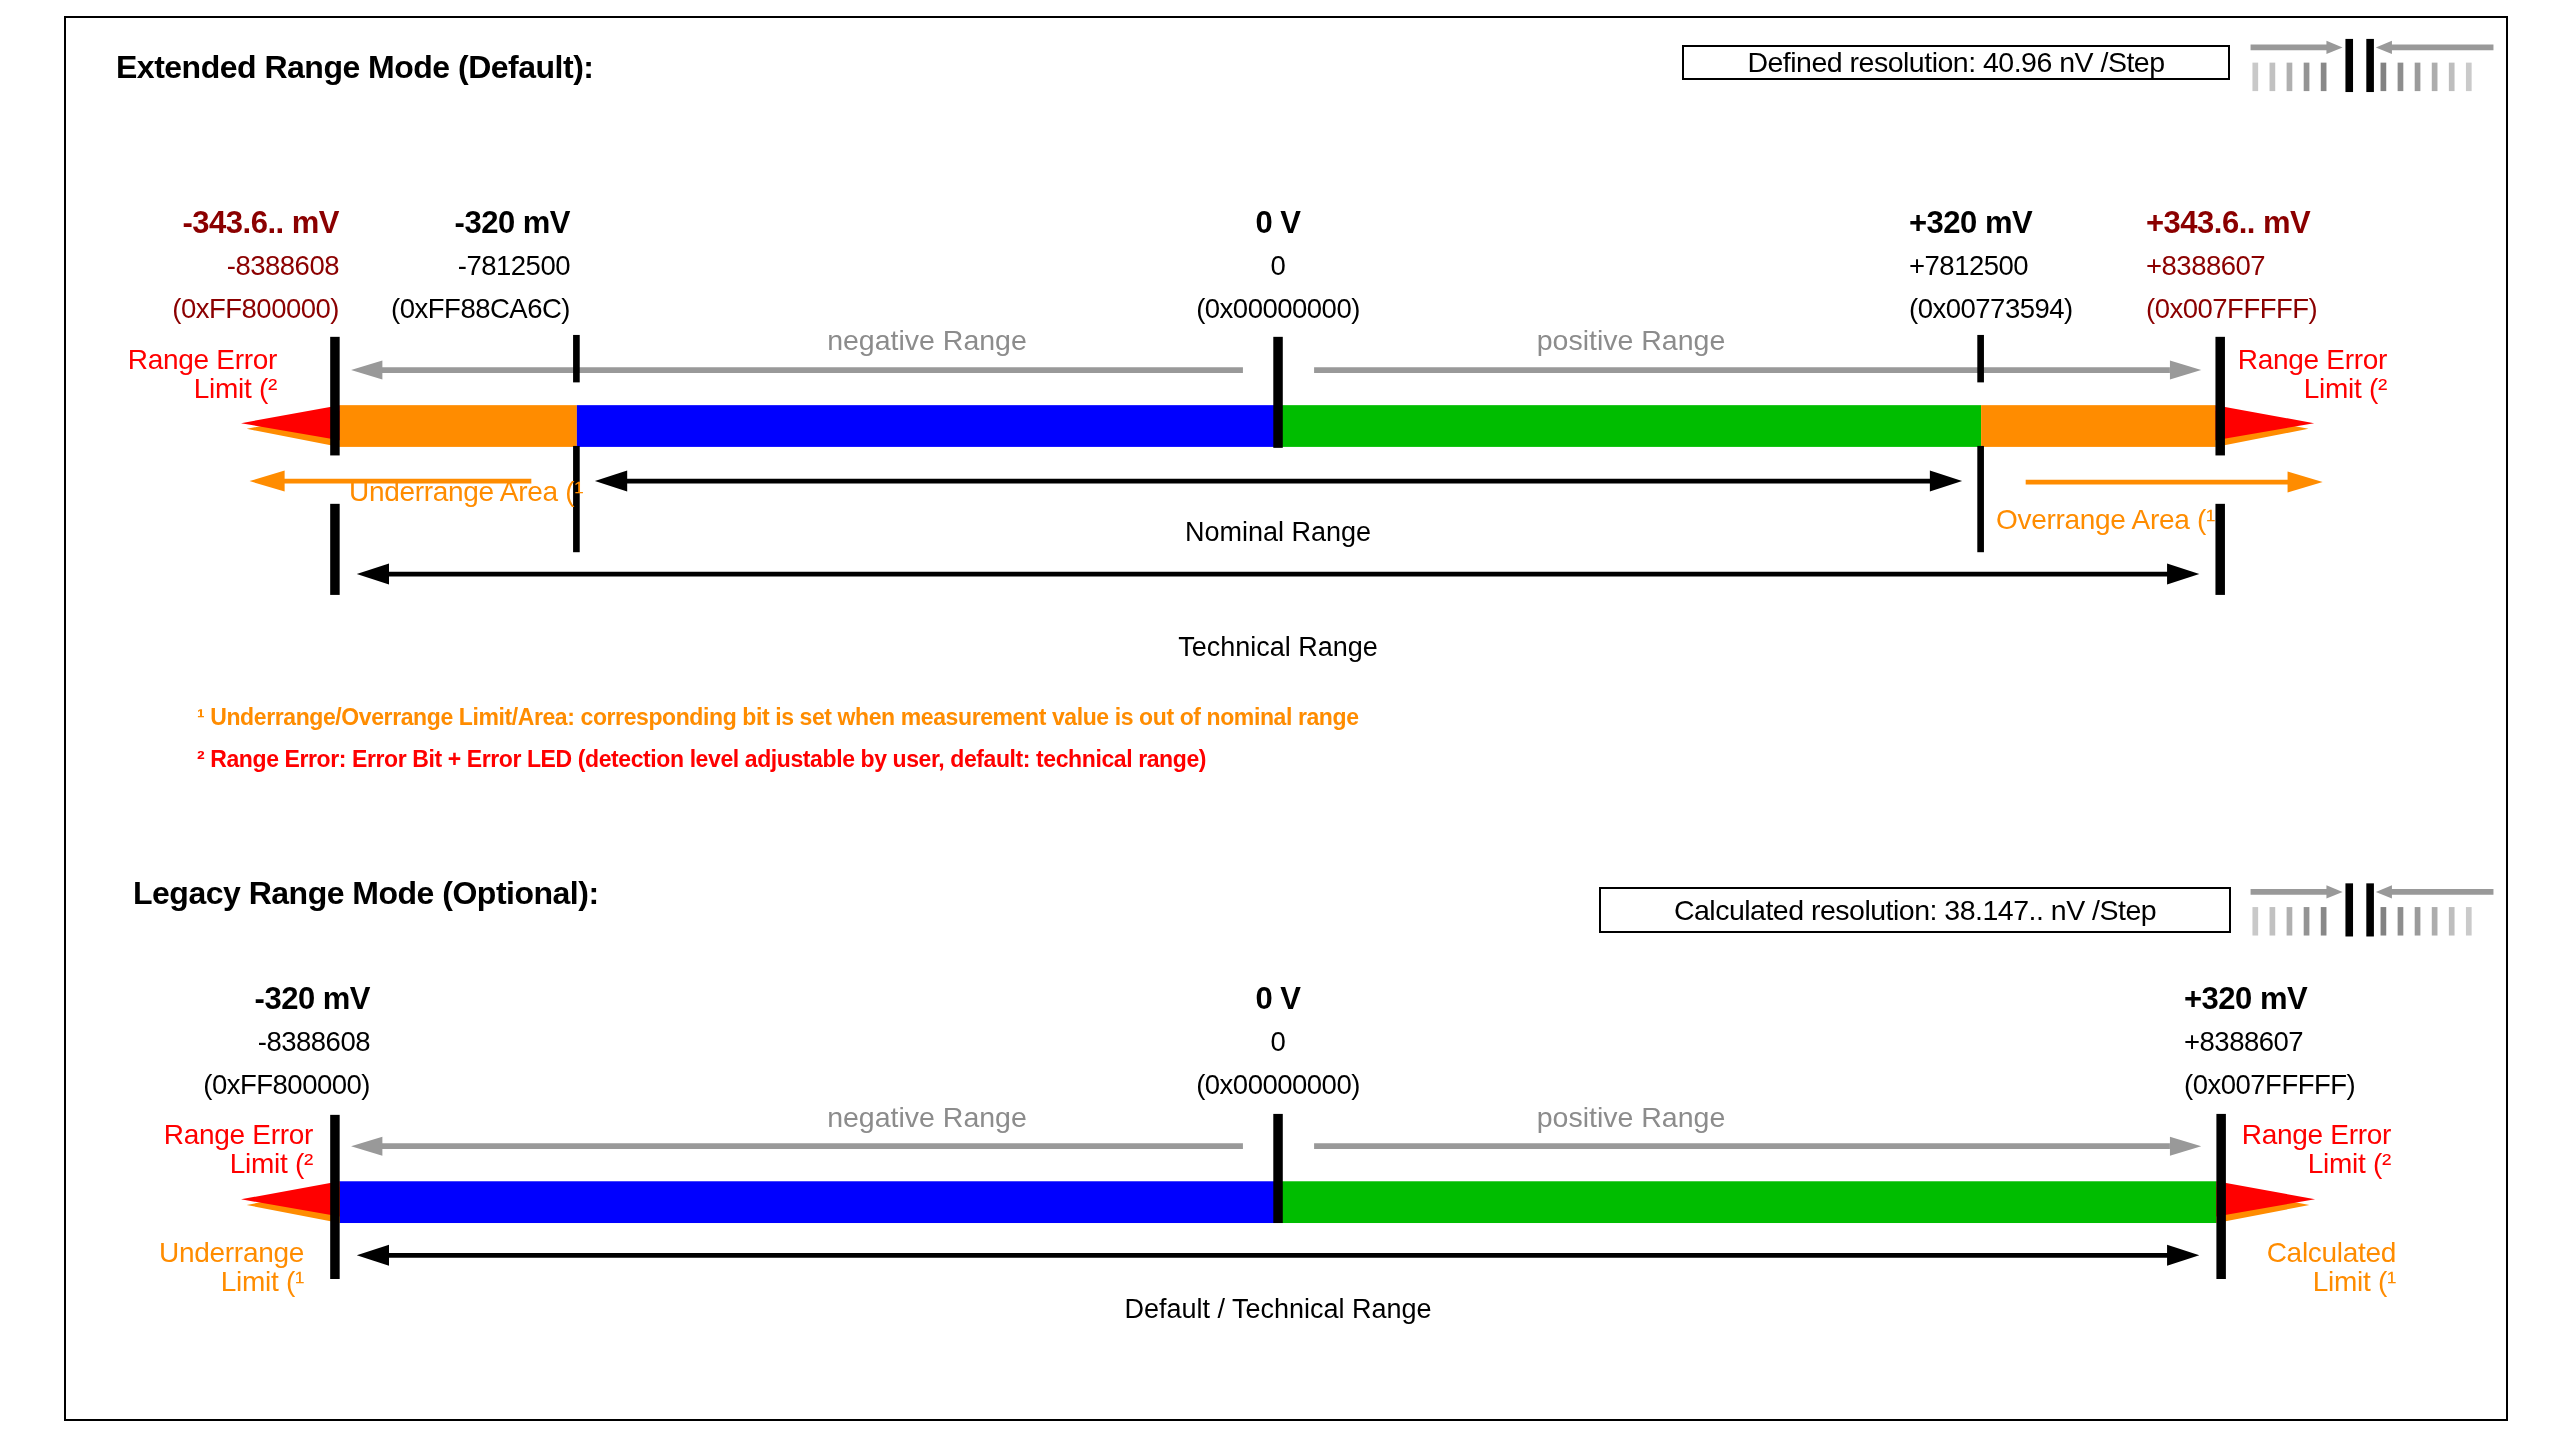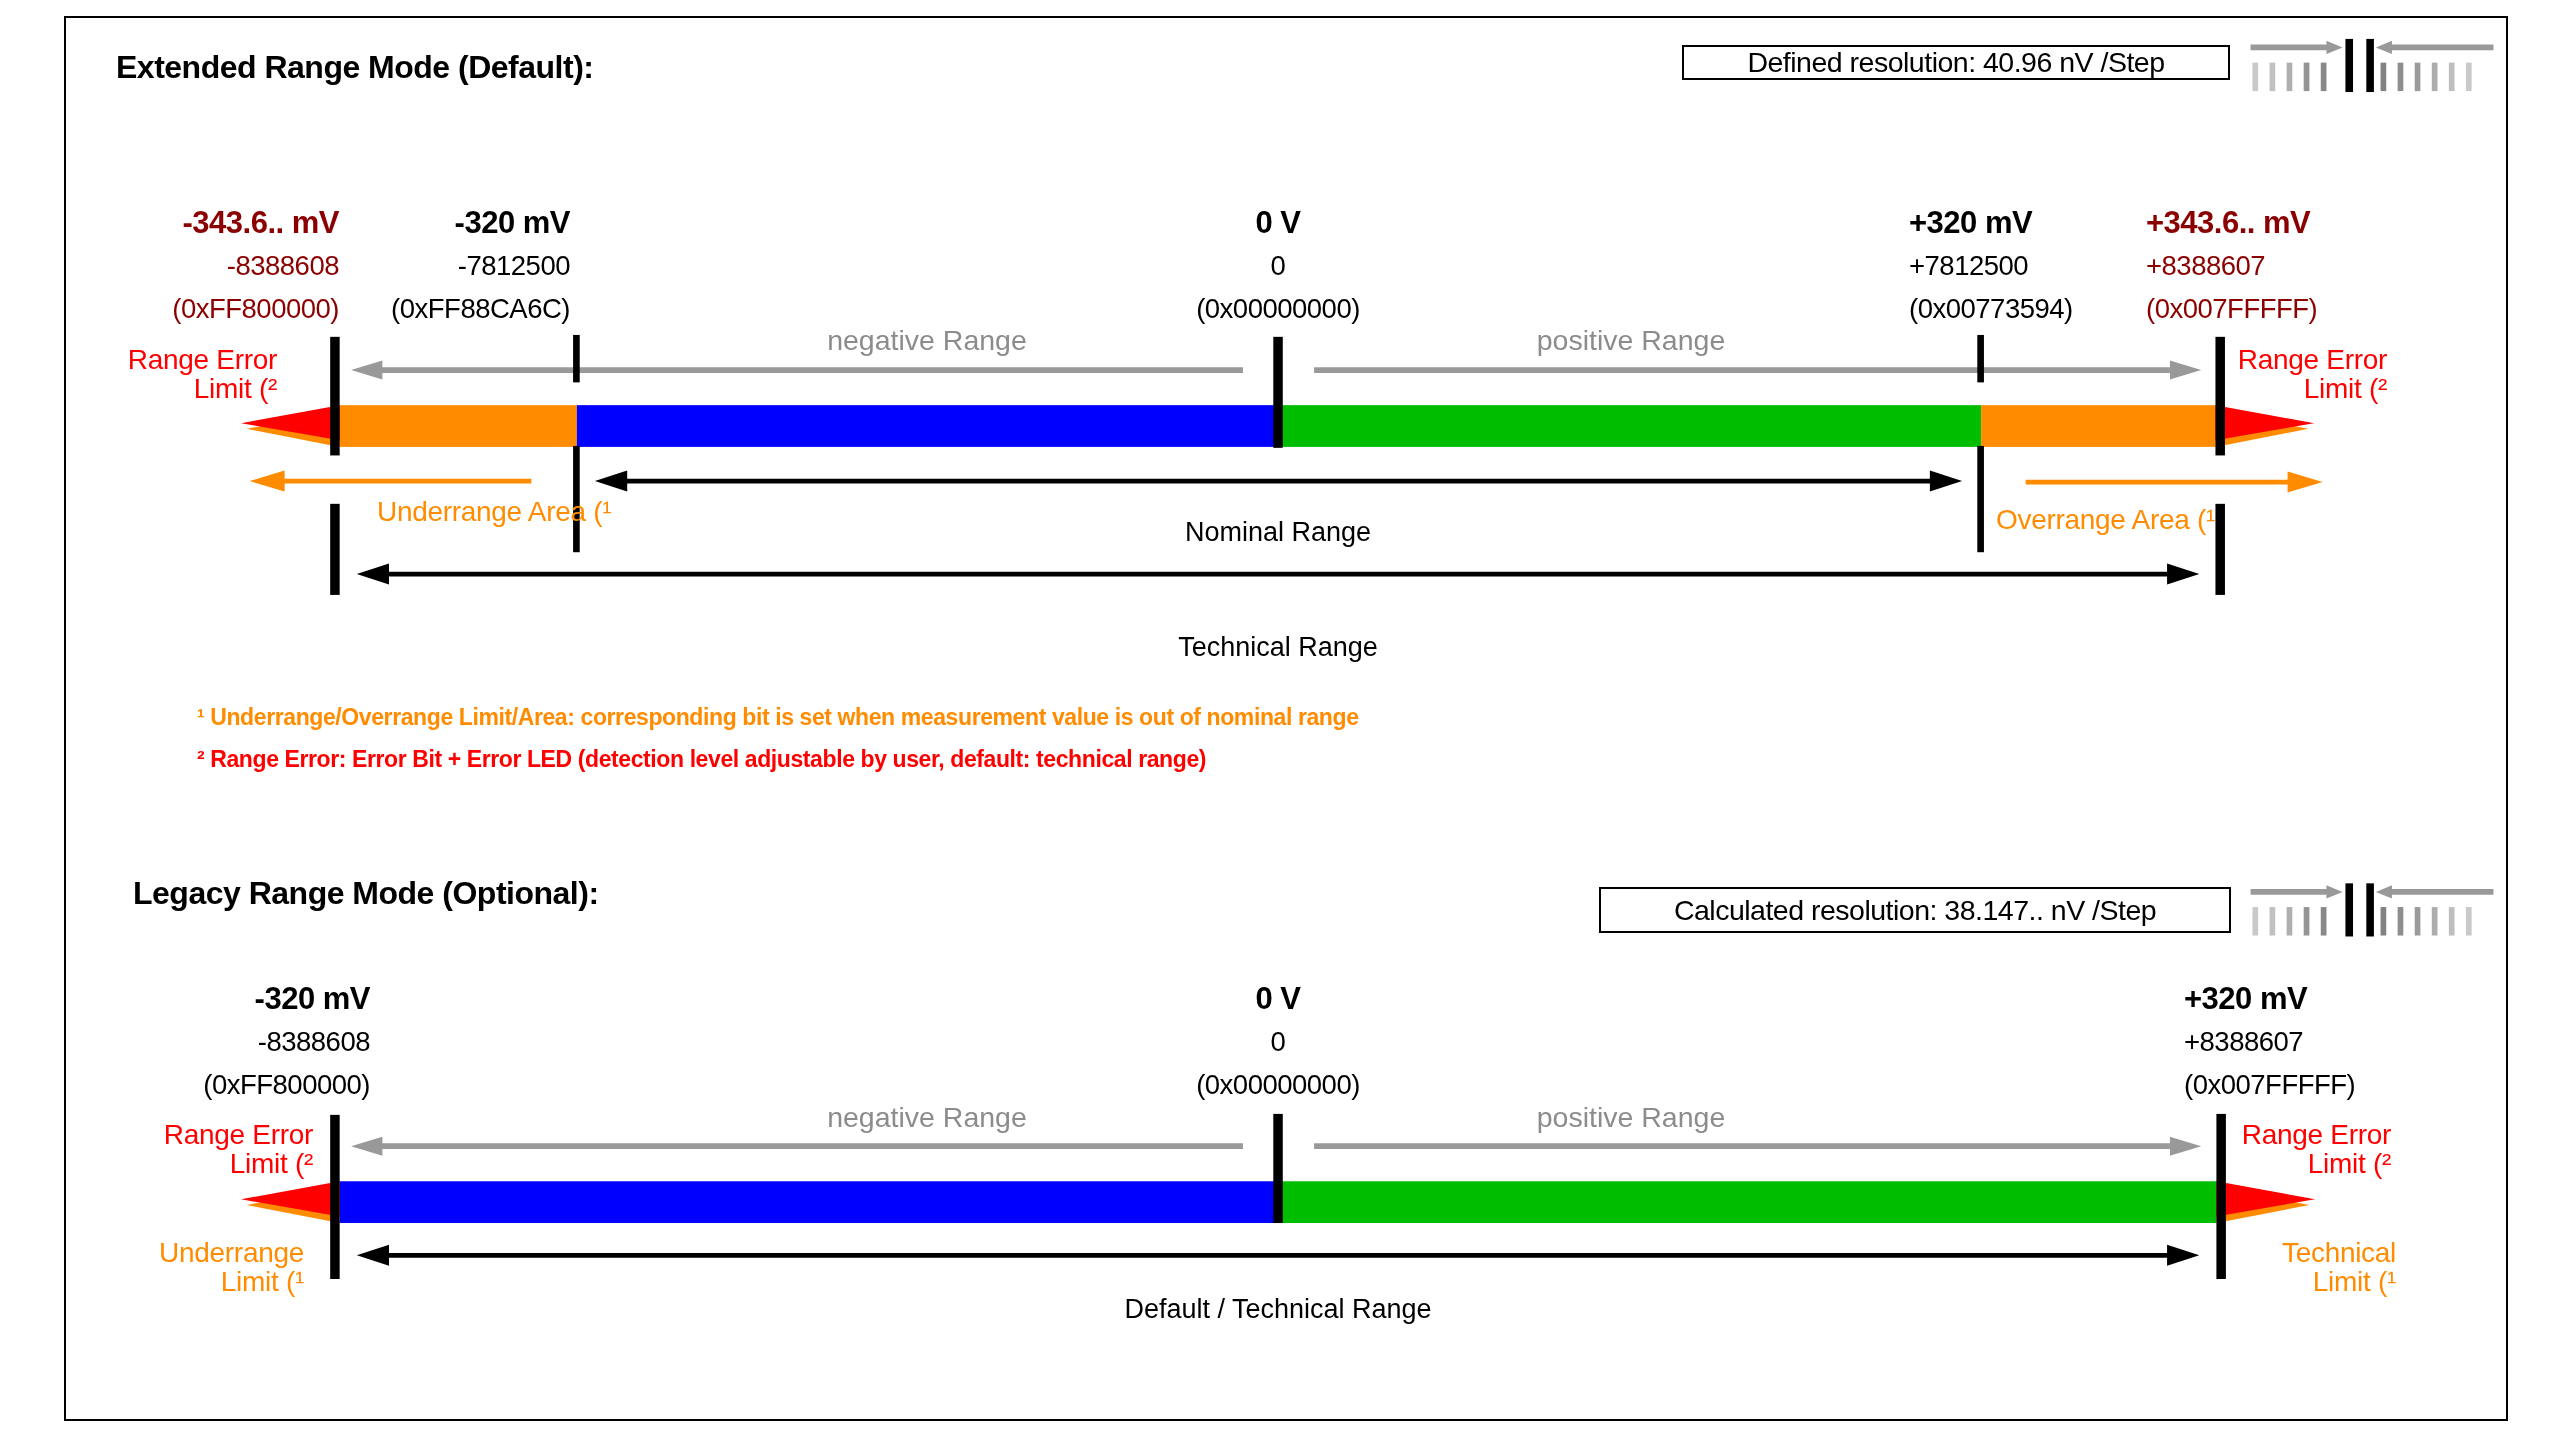--- a/index.html
+++ b/index.html
@@ -53,21 +53,21 @@
   #lcol1{top:978px; right:2206px; text-align:right;}
   #lcol3{top:978px; left:1088px; width:380px; text-align:center;}
   #lcol5{top:978px; left:2184px;}
 
   .ann{position:absolute; font-size:28px; line-height:28.5px; white-space:nowrap; letter-spacing:-0.3px;}
   .ann.red{color:var(--c-red);}
   .ann.orange{color:var(--c-orange);}
   .ann .l{display:block;}
   #x-rel-left{top:346px; right:2299px; text-align:right;}
   #x-rel-right{top:346px; left:2237px; width:150px; text-align:right;}
-  #x-underrange{top:498px; left:349px;margin-left:28px;}
+  #x-underrange{top:478px; left:349px;}
   #x-overrange{top:506px; left:1996px;}
   #l-rel-left{top:1121px; right:2263px; text-align:right;}
   #l-url-left{top:1239px; right:2272px; text-align:right;}
   #l-rel-right{top:1121px; left:2241px; width:150px; text-align:right;}
   #l-orl-right{top:1239px; left:2241px; width:155px; text-align:right;}
 
   .grange{position:absolute; width:380px; text-align:center; font-size:28.5px; color:var(--c-graytext); white-space:nowrap;}
   #x-negrange{left:737px; top:324px;}
   #x-posrange{left:1441px; top:324px;}
   #l-negrange{left:737px; top:1101px;}
@@ -278,20 +278,20 @@
   </div>
   <div class="ann orange" id="l-url-left">
     <span class="l">Underrange</span>
     <span class="l">Limit (¹</span>
   </div>
   <div class="ann red" id="l-rel-right">
     <span class="l">Range Error</span>
     <span class="l">Limit (²</span>
   </div>
   <div class="ann orange" id="l-orl-right">
-    <span class="l">Technical</span>
+    <span class="l">Calculated</span>
     <span class="l">Limit (¹</span>
   </div>
 
   <div class="rangelabel" id="l-nomtech">Default / Technical Range</div>
 
 </div>
 
 
 </body></html>

